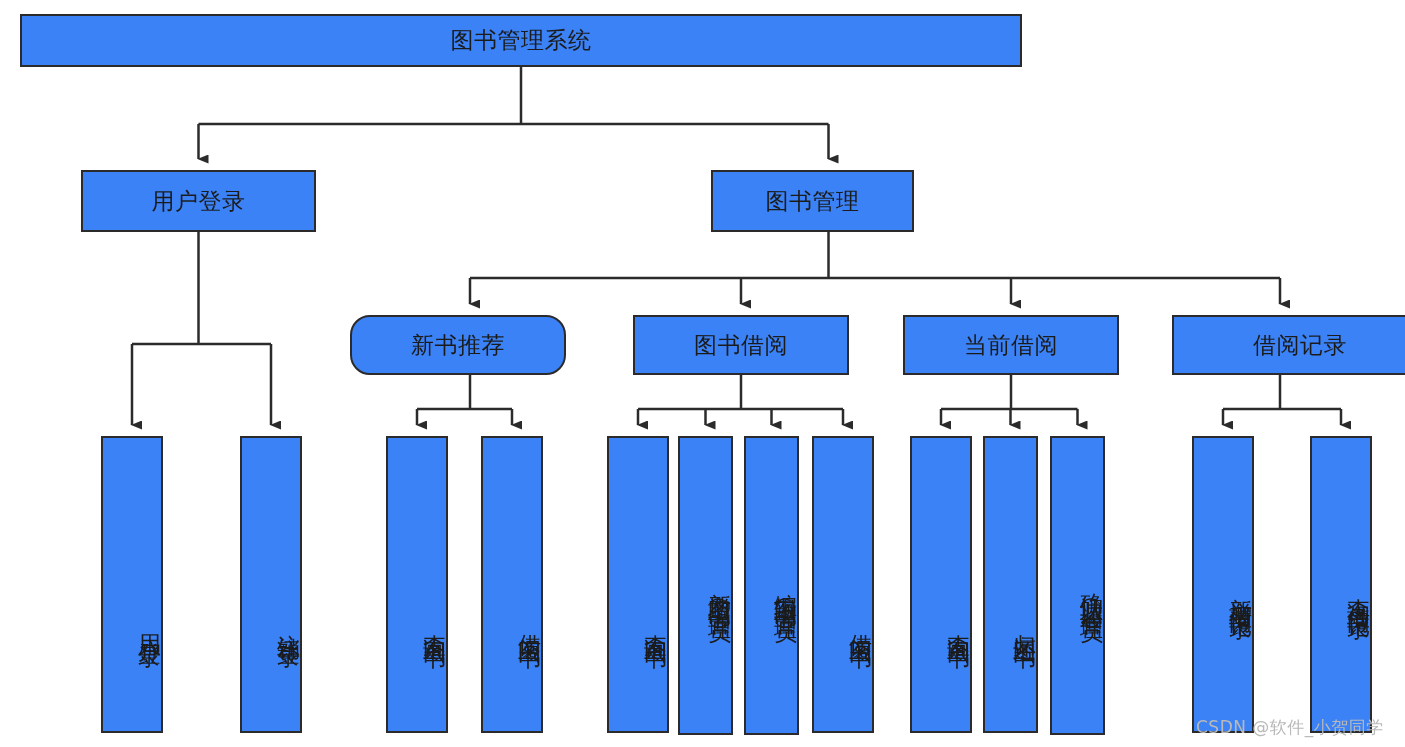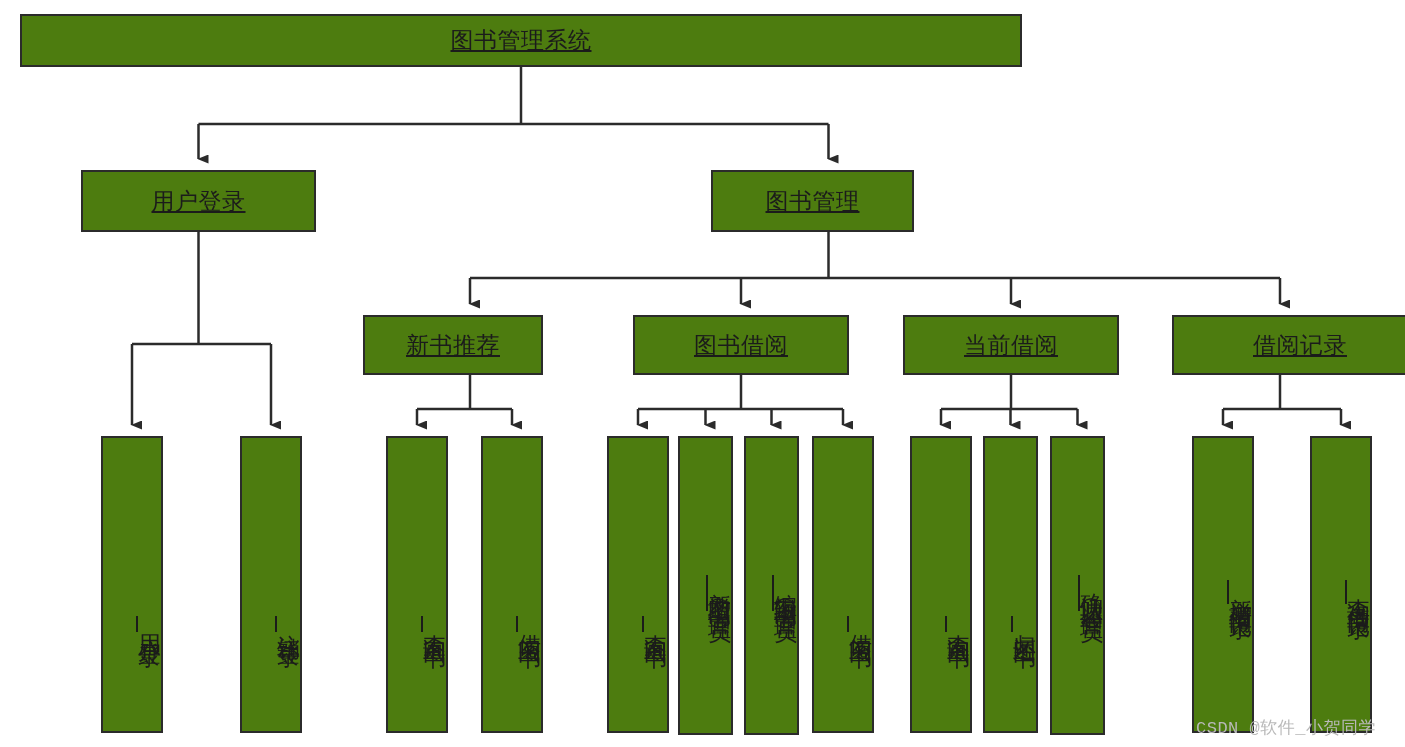--- a/index.html
+++ b/index.html
@@ -23,28 +23,27 @@
     left: 0;
     top: 0;
     width: 1405px;
     height: 747px;
     pointer-events: none;
   }
   .node {
     position: absolute;
     box-sizing: border-box;
     border: 2.5px solid #2b2b2b;
-    background: #4d7c0f;
+    background: #3b82f6;
     color: #1b1b1b;
     display: flex;
     align-items: center;
     justify-content: center;
     text-align: center;
     line-height: 1.0;
-    text-decoration: underline;
   }
   .node.horiz {
     font-size: 23px;
     letter-spacing: 0.5px;
   }
   .node.vert {
     font-size: 23px;
     writing-mode: vertical-rl;
     text-orientation: upright;
     letter-spacing: 4px;
@@ -62,21 +61,20 @@
   }
   .node.vert.pad-top2 > .vlabel {
     margin-top: 14px;
   }
   .watermark {
     position: absolute;
     font-size: 17px;
     color: #b9b9b9;
     white-space: nowrap;
     letter-spacing: 0.5px;
-    font-family: Liberation Mono, monospace;
   }
 </style>
 </head>
 <body>
 
 <div id="canvas">
 
   <svg id="edges" viewBox="0 0 1405 747" xmlns="http://www.w3.org/2000/svg">
     <defs>
       <marker id="arrowhead" markerWidth="9" markerHeight="11" refX="4.5" refY="10" orient="auto" markerUnits="userSpaceOnUse">
@@ -118,21 +116,21 @@
         <path d="M1223,409 L1223,425" stroke="#2b2b2b" stroke-width="2.5" fill="none" marker-end="url(#arrowhead)"></path>
         <path d="M1341,409 L1341,425" stroke="#2b2b2b" stroke-width="2.5" fill="none" marker-end="url(#arrowhead)"></path>
       </g>
   </svg>
 
   <div class="node horiz" style="left: 20px; top: 14px; width: 1002px; height: 53px;">图书管理系统</div>
 
   <div class="node horiz" style="left: 81px; top: 170px; width: 235px; height: 62px;">用户登录</div>
   <div class="node horiz" style="left: 711px; top: 170px; width: 203px; height: 62px;">图书管理</div>
 
-  <div class="node horiz" style="left: 363px; top: 315px; width: 180px; height: 60px;">新书推荐</div>
+  <div class="node horiz" style="left: 350px; top: 315px; width: 216px; height: 60px; border-radius: 20px;">新书推荐</div>
   <div class="node horiz" style="left: 903px; top: 315px; width: 216px; height: 60px;">当前借阅</div>
   <div class="node horiz" style="left: 633px; top: 315px; width: 216px; height: 60px;">图书借阅</div>
   <div class="node horiz" style="left: 1172px; top: 315px; width: 256px; height: 60px;">借阅记录</div>
 
   <div class="node vert pad-top" style="left: 101px; top: 436px; width: 62px; height: 297px;">
       <span class="vlabel">用户登录</span>
     </div>
   <div class="node vert pad-top" style="left: 240px; top: 436px; width: 62px; height: 297px;">
       <span class="vlabel">注销登录</span>
     </div>

